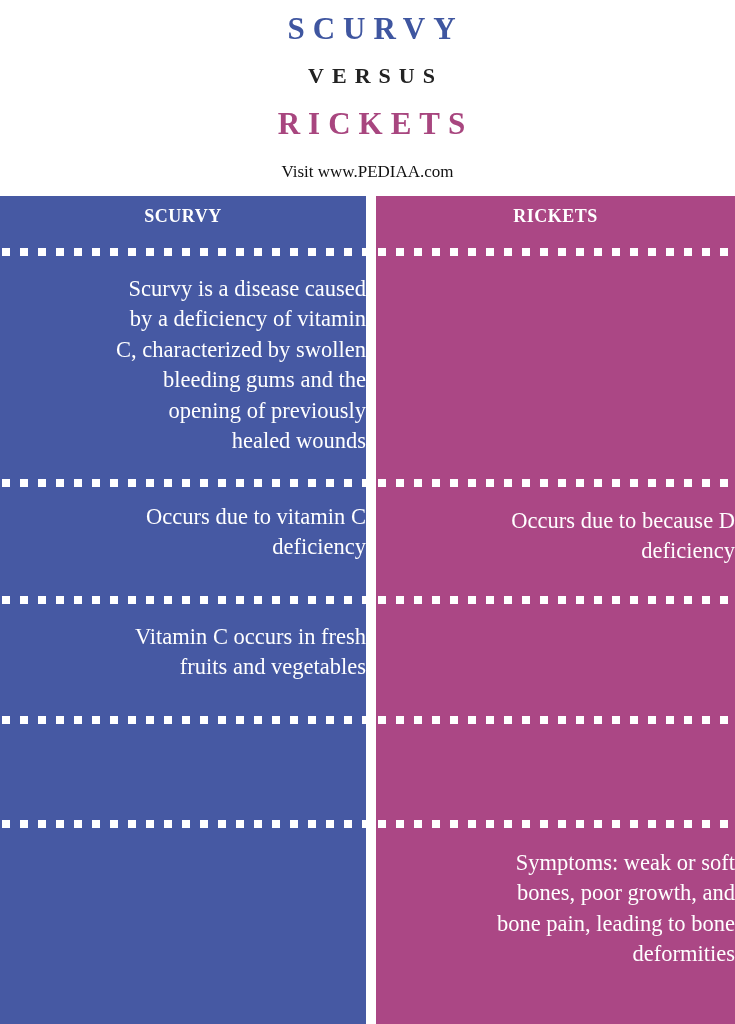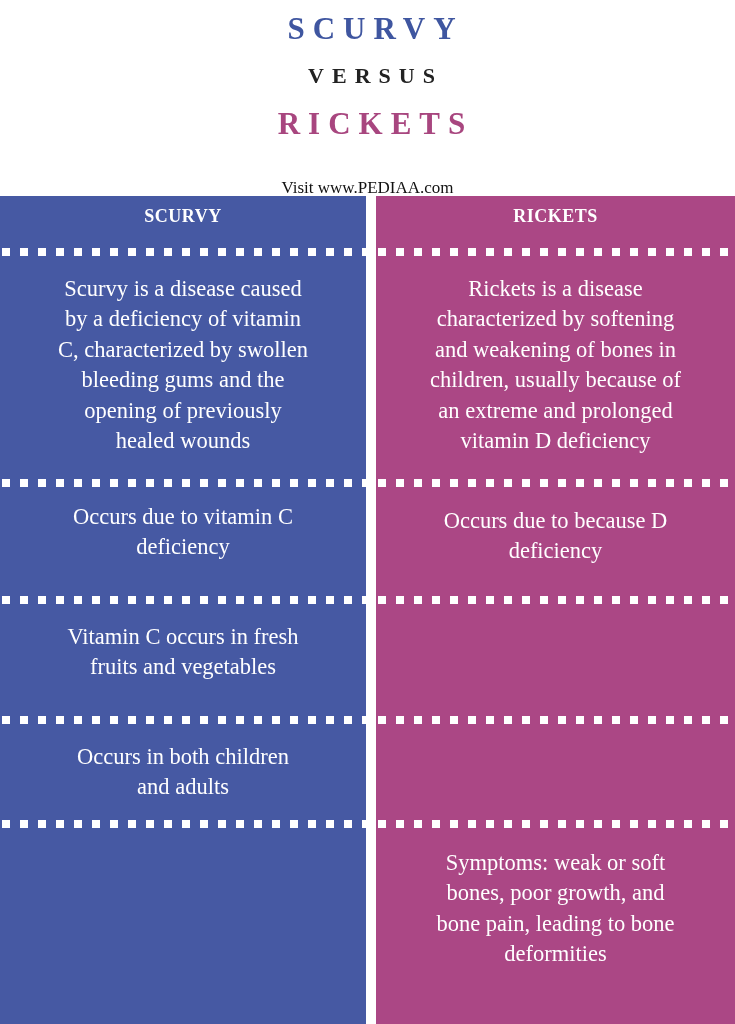--- a/index.html
+++ b/index.html
@@ -9,21 +9,21 @@
       font-family: "Liberation Serif", "DejaVu Serif", serif;
     }
     .title-block { position: absolute; left: 0; top: 0; width: 735px; text-align: center; }
     .title {
       position: absolute; left: 0; width: 735px; text-align: center;
       font-weight: bold; letter-spacing: 8px;
     }
     .t1 { top: 11px; font-size: 31px; color: #3f56a0; padding-left: 8px; }
     .t2 { top: 63px; font-size: 22px; color: #222222; padding-left: 8px; }
     .t3 { top: 106px; font-size: 31px; color: #a8467f; padding-left: 8px; }
-    .visit { position: absolute; top: 178px; left: 0; width: 735px; text-align: center; font-size: 17px; color: #111; }
+    .visit { position: absolute; top: 162px; left: 0; width: 735px; text-align: center; font-size: 17px; color: #111; }
 
     .col {
       position: absolute; top: 196px; bottom: 0;
       color: #ffffff;
     }
     .col.left { left: 0; width: 366px; background: #4659a3; }
     .col.right { left: 376px; width: 359px; background: #ab4785; }
 
     .col-head {
       position: absolute; left: 0; right: 0; top: 10px;
@@ -31,21 +31,21 @@
     }
     .sep {
       position: absolute; left: 0; right: 0; height: 8px;
       background-image: linear-gradient(to right, #ffffff 0 8px, transparent 8px 18px);
       background-size: 18px 8px;
       background-repeat: repeat-x;
       background-position: 2px 0;
     }
     .cell {
       position: absolute; left: 0; right: 0;
-      text-align: center; font-size: 22.5px; line-height: 30.4px;
+      text-align: right; font-size: 22.5px; line-height: 30.4px;
       white-space: pre-line;
     }
   </style>
 </head>
 <body>
 
 <div class="title-block">
   <div class="title t1">SCURVY</div>
   <div class="title t2">VERSUS</div>
   <div class="title t3">RICKETS</div>
@@ -61,34 +61,26 @@
 bleeding gums and the
 opening of previously
 healed wounds</div>
   <div class="sep" style="top:283px"></div>
   <div class="cell" style="top:306px">Occurs due to vitamin C
 deficiency</div>
   <div class="sep" style="top:400px"></div>
   <div class="cell" style="top:426px">Vitamin C occurs in fresh
 fruits and vegetables</div>
   <div class="sep" style="top:520px"></div>
-  <div class="cell" style="top:546px">Occurs in both children
-and adults</div>
   <div class="sep" style="top:624px"></div>
 </div>
 
 <div class="col right">
   <div class="col-head">RICKETS</div>
   <div class="sep" style="top:52px"></div>
-  <div class="cell" style="top:78px">Rickets is a disease
-characterized by softening
-and weakening of bones in
-children, usually because of
-an extreme and prolonged
-vitamin D deficiency</div>
   <div class="sep" style="top:283px"></div>
   <div class="cell" style="top:310px">Occurs due to because D
 deficiency</div>
   <div class="sep" style="top:400px"></div>
   <div class="sep" style="top:520px"></div>
   <div class="sep" style="top:624px"></div>
   <div class="cell" style="top:652px">Symptoms: weak or soft
 bones, poor growth, and
 bone pain, leading to bone
 deformities</div>

